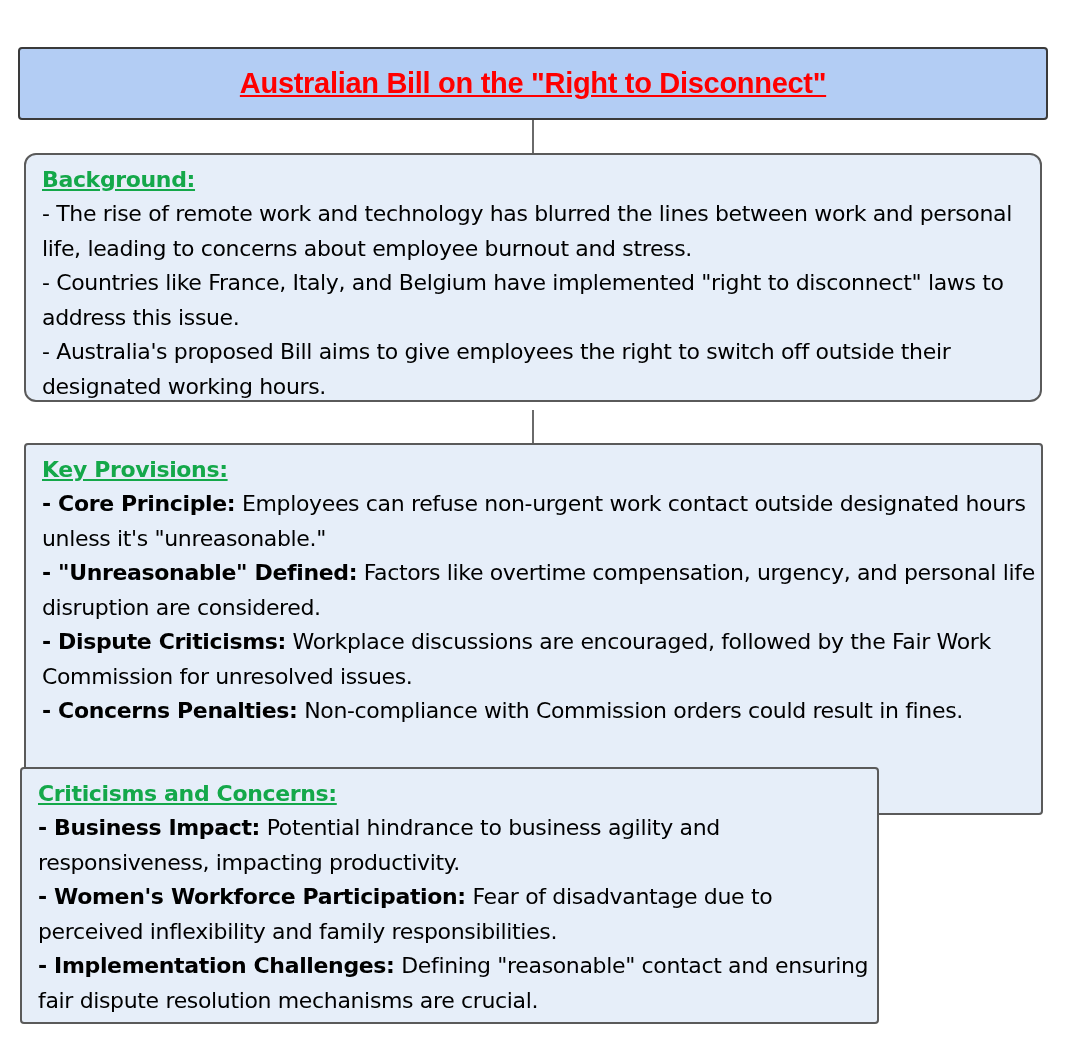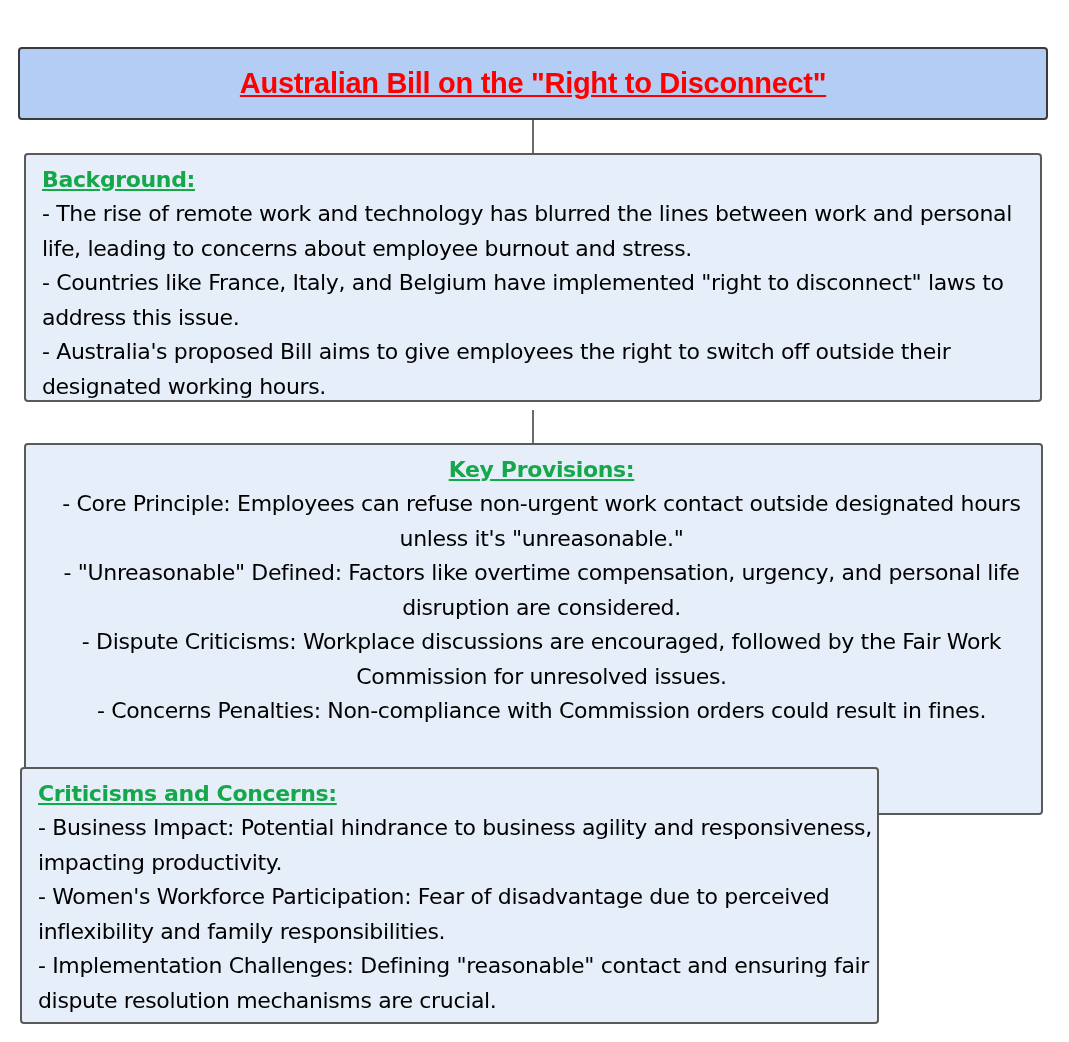--- a/index.html
+++ b/index.html
@@ -7,23 +7,23 @@
          font-family:"DejaVu Sans", "Liberation Sans", sans-serif; color:#000; }
   .box { position:absolute; box-sizing:border-box; border:2px solid #5a5a5a; border-radius:4px; background:#e6eef9; }
   .title-box { left:18px; top:47px; width:1030px; height:73px; background:#b3cdf4; border-color:#3a3a3a;
                display:flex; align-items:center; justify-content:center; }
   .title-text { color:#ff0000; font-weight:bold; text-decoration:underline; font-size:29px; letter-spacing:-0.3px;
                 font-family:"Liberation Sans", "DejaVu Sans", sans-serif; }
   .connector { position:absolute; width:2px; background:#6a6a6a; left:532px; }
   .section { padding:8px 0 0 16px; font-size:22px; line-height:34.5px; letter-spacing:-0.35px; }
   .heading { color:#14a84a; font-weight:bold; text-decoration:underline; font-size:22px; line-height:34px; display:block; }
   .para { display:block; }
-  .b { font-weight:normal; }
-  #box1 { left:24px; top:153px; width:1018px; height:249px; }
-  #box2 { left:24px; top:443px; width:1019px; height:372px;text-align:center; }
+  .b { font-weight:bold; }
+  #box1 { left:24px; top:153px; width:1018px; height:249px;border-radius:12px; }
+  #box2 { left:24px; top:443px; width:1019px; height:372px; }
   #box3 { left:20px; top:767px; width:859px; height:257px; }
   #box3 .section { padding-left:16px; }
 </style>
 </head>
 <body>
 
 <div class="box title-box">
   <span class="title-text">Australian Bill on the "Right to Disconnect"</span>
 </div>
 

